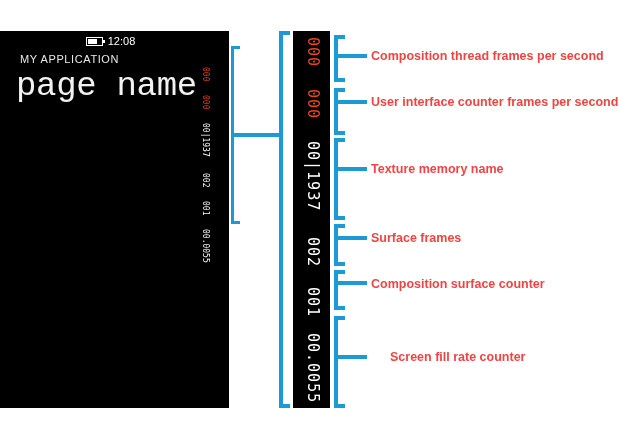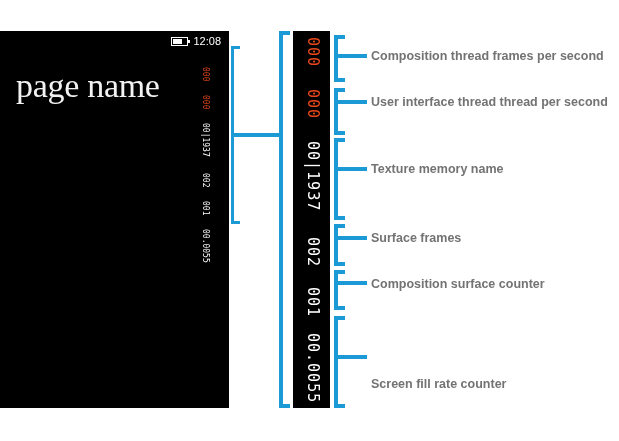--- a/index.html
+++ b/index.html
@@ -27,21 +27,21 @@
     overflow: hidden;
   }
   .status-bar {
     position: absolute;
     left: 0;
     top: 0;
     width: 229px;
     height: 20px;
     display: flex;
     align-items: center;
-    justify-content: flex-end;
+    justify-content: center;
     padding-right: 8px;
     box-sizing: border-box;
   }
   .battery-icon {
     position: relative;
     width: 17px;
     height: 9px;
     border: 1px solid #ffffff;
     box-sizing: border-box;
     margin-right: 5px;
@@ -81,21 +81,21 @@
     font-weight: 400;
   }
   .page-title {
     position: absolute;
     left: 16px;
     top: 36px;
     color: #f2f2f2;
     font-size: 34px;
     font-weight: 300;
     letter-spacing: -0.3px;
-    font-family: Liberation Serif, serif;
+    font-family: Liberation Mono, monospace;
   }
 
   
   .phone-counters {
     position: absolute;
     left: 198px;
     top: 18px;
     width: 26px;
     height: 210px;
   }
@@ -142,37 +142,38 @@
   
   .bracket {
     position: absolute;
     background: transparent;
   }
   .bk-line { position: absolute; background: #1c9ad6; }
 
   
   .label {
     position: absolute;
-    color: #737373;
+    color: #ef4444;
     font-size: 12.5px;
     font-weight: 600;
     white-space: nowrap;
     font-family: "Liberation Sans", sans-serif;
   }
 </style>
 </head>
 <body>
 
 <div class="phone">
 
   <div class="status-bar">
     <span class="battery-icon"></span>
     <span class="clock">12:08</span>
   </div>
 
+  <div class="app-title">MY APPLICATION</div>
   <div class="page-title">page name</div>
 
   <div class="phone-counters">
     <div class="vcount c-orange" style="font-size:8px; transform: rotate(90deg) translate(18px,-11px);">000</div>
     <div class="vcount c-orange" style="font-size:8px; transform: rotate(90deg) translate(46px,-11px);">000</div>
     <div class="vcount c-white" style="font-size:8px; transform: rotate(90deg) translate(74px,-11px);">00|1937</div>
     <div class="vcount c-white" style="font-size:8px; transform: rotate(90deg) translate(124px,-11px);">002</div>
     <div class="vcount c-white" style="font-size:8px; transform: rotate(90deg) translate(152px,-11px);">001</div>
     <div class="vcount c-white" style="font-size:8px; transform: rotate(90deg) translate(180px,-11px);">00.0055</div>
   </div>
@@ -247,17 +248,17 @@
 </div>
 
 <div class="bracket">
   <div class="bk-line" style="left:334px; top:316px; width:11px; height:4px;"></div>
   <div class="bk-line" style="left:334px; top:316px; width:4px;  height:92px;"></div>
   <div class="bk-line" style="left:334px; top:404px; width:11px; height:4px;"></div>
   <div class="bk-line" style="left:337px; top:355px; width:30px; height:4px;"></div>
 </div>
 
 <div class="label" style="left:371px; top:49px;">Composition thread frames per second</div>
-<div class="label" style="left:371px; top:95px;">User interface thread thread per second</div>
+<div class="label" style="left:371px; top:95px;">User interface counter frames per second</div>
 <div class="label" style="left:371px; top:162px;">Texture memory name</div>
 <div class="label" style="left:371px; top:231px;">Surface frames</div>
 <div class="label" style="left:371px; top:277px;">Composition surface counter</div>
-<div class="label" style="left:371px; top:350px;margin-top:27px;">Screen fill rate counter</div>
+<div class="label" style="left:390px; top:350px;">Screen fill rate counter</div>
 
 </body></html>

